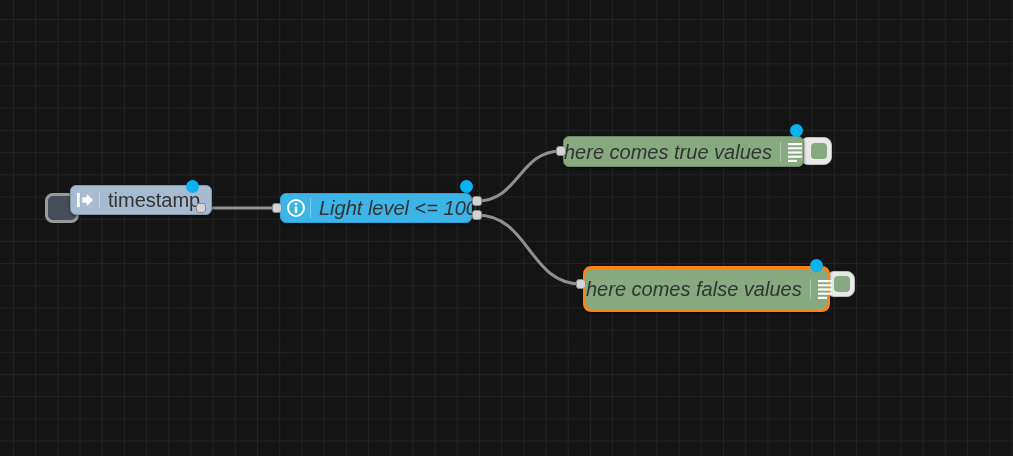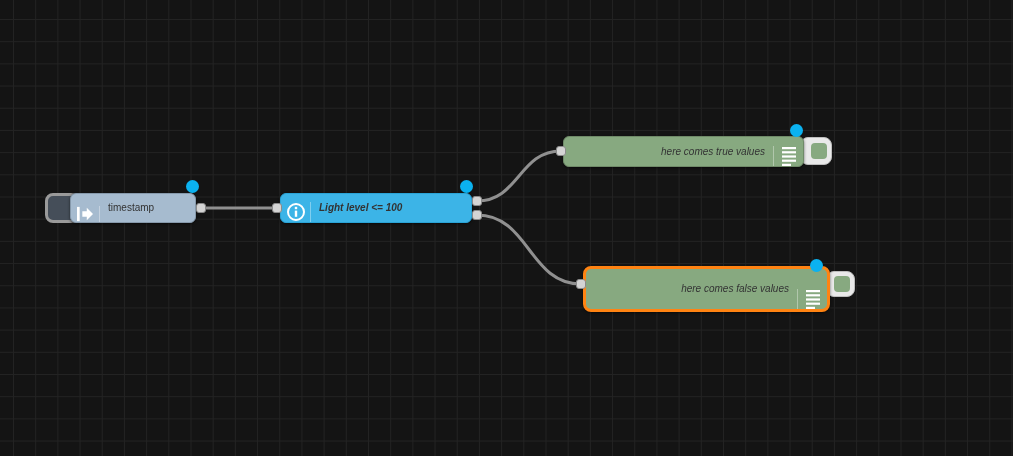--- a/index.html
+++ b/index.html
@@ -18,41 +18,41 @@
     background-image:
       linear-gradient(to right, var(--grid-line) 1px, transparent 1px),
       linear-gradient(to bottom, var(--grid-line) 1px, transparent 1px);
     background-size:22.2px 22.2px;
     background-position:13px 19px;
   }
   #wires{position:absolute;left:0;top:0;width:1013px;height:456px;z-index:2;}
   .wire{fill:none;stroke:var(--wire);stroke-width:3;stroke-linecap:round;}
 
   .node{
-    position:absolute; z-index:3; display:flex; align-items:flex-end;
+    position:absolute; z-index:3; display:flex; align-items:center;
     border-radius:6px; box-shadow:0 1px 3px rgba(0,0,0,0.55);
-    color:var(--label-text); font-size:10px;
+    color:var(--label-text); font-size:20px;
   }
   .node-label{align-self:center; white-space:nowrap; line-height:1;}
   .italic{font-style:italic;}
   .icon-region{display:flex;align-items:center;justify-content:center;flex:0 0 30px;}
   .sep-right{border-right:1px solid rgba(255,255,255,0.35);}
   .sep-left{border-left:1px solid rgba(255,255,255,0.35);}
 
-  .node-inject{left:70px;top:193px;width:126px;height:30px;background:var(--inject-fill);border:1px solid var(--inject-border);}
+  .node-inject{left:70px;top:185px;width:142px;height:30px;background:var(--inject-fill);border:1px solid var(--inject-border);}
   .node-inject .icon-region{flex-basis:29px;}
   .node-inject .node-label{padding-left:8px;}
 
   .inject-button{
     position:absolute; left:45px; top:193px; width:34px; height:30px; z-index:1;
     background:var(--button-fill); border:3px solid var(--button-border); border-radius:8px;
   }
 
   .node-switch{left:280px;top:193px;width:192px;height:30px;background:var(--switch-fill);border:1px solid var(--switch-border);}
-  .node-switch .node-label{padding-left:8px;font-weight:bold;}
+  .node-switch .node-label{padding-left:8px;}
 
   .node-debug{background:var(--debug-fill);border:1px solid var(--debug-border);}
   .node-debug .node-label{flex:1;text-align:right;padding-right:8px;}
   .node-debug-true{left:563px;top:136px;width:241px;height:31px;}
   .node-debug-false{left:583px;top:266px;width:247px;height:46px;border:3px solid var(--selected-border);border-radius:8px;}
 
   .debug-toggle{
     position:absolute;z-index:1;background:var(--toggle-fill);
     border:1px solid #bdbdbd;border-radius:8px;
   }

